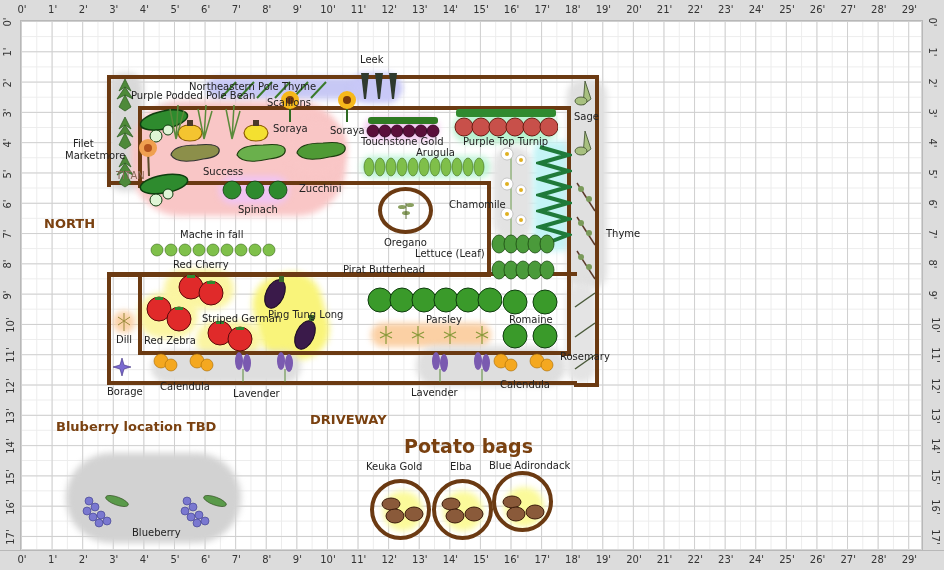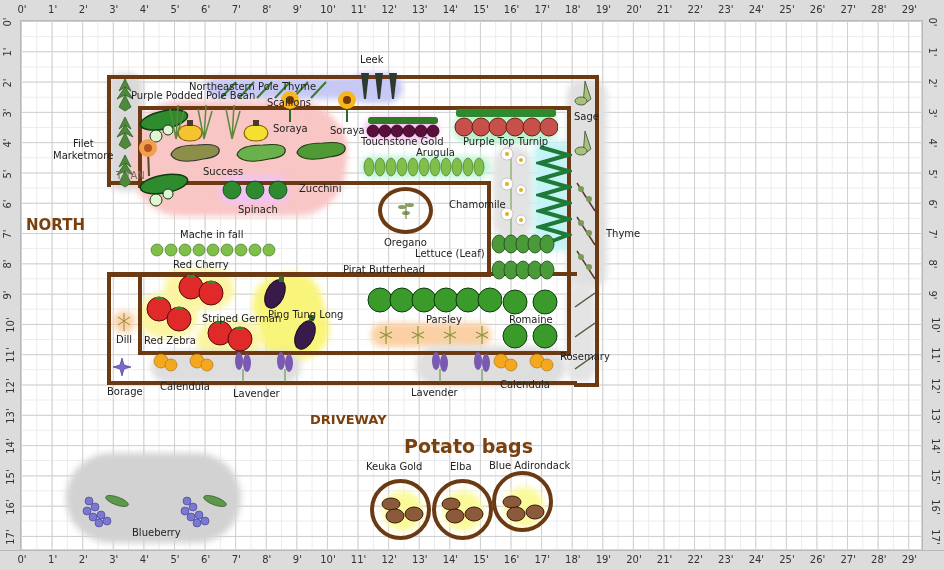--- a/index.html
+++ b/index.html
@@ -576,21 +576,21 @@
   </svg>
   <svg class="plant" style="left:481px;top:473px" width="45" height="30" viewBox="0 0 45 30">
     <g fill="#8a5a3a" stroke="#3a1a0a" stroke-width="1">
         <ellipse cx="10" cy="8" rx="9" ry="6"></ellipse>
         <ellipse cx="14" cy="20" rx="9" ry="7"></ellipse>
         <ellipse cx="33" cy="18" rx="9" ry="7"></ellipse>
       </g>
   </svg>
 
   <div class="label" style="left:52px;top:117px;">Filet</div>
-  <div class="label" style="left:32px;top:129px;text-align:center;">Marketmore</div>
+  <div class="label" style="left:44px;top:129px;text-align:center;">Marketmore</div>
   <div class="label" style="left:168px;top:60px;">Northeastern Pole Thyme</div>
   <div class="label" style="left:110px;top:69px;">Purple Podded Pole Bean</div>
   <div class="label" style="left:246px;top:76px;">Scallions</div>
   <div class="label" style="left:339px;top:33px;">Leek</div>
   <div class="label" style="left:252px;top:102px;">Soraya</div>
   <div class="label" style="left:309px;top:104px;">Soraya</div>
   <div class="label" style="left:182px;top:145px;">Success</div>
   <div class="label" style="left:95px;top:149px;color:#8a6a5a;text-align:right;">TITAN</div>
   <div class="label" style="left:278px;top:162px;">Zucchini</div>
   <div class="label" style="left:217px;top:183px;">Spinach</div>
@@ -615,16 +615,17 @@
   <div class="label" style="left:86px;top:365px;">Borage</div>
   <div class="label" style="left:139px;top:360px;">Calendula</div>
   <div class="label" style="left:212px;top:367px;">Lavender</div>
   <div class="label" style="left:390px;top:366px;">Lavender</div>
   <div class="label" style="left:479px;top:358px;">Calendula</div>
   <div class="label" style="left:111px;top:506px;">Blueberry</div>
   <div class="label" style="left:345px;top:440px;">Keuka Gold</div>
   <div class="label" style="left:429px;top:440px;">Elba</div>
   <div class="label" style="left:468px;top:439px;">Blue Adirondack</div>
 
-  <div class="heading" style="left:5px;top:195px;font-size:15px;">NORTH</div>
+  <div class="heading" style="left:23px;top:195px;font-size:13px;">NORTH</div>
   <div class="heading" style="left:289px;top:391px;font-size:13px;">DRIVEWAY</div>
+  <div class="heading" style="left:35px;top:398px;font-size:13px;">Bluberry location TBD</div>
   <div class="heading" style="left:383px;top:414px;font-size:19px;">Potato bags</div>
 </div>
 
 </body></html>

